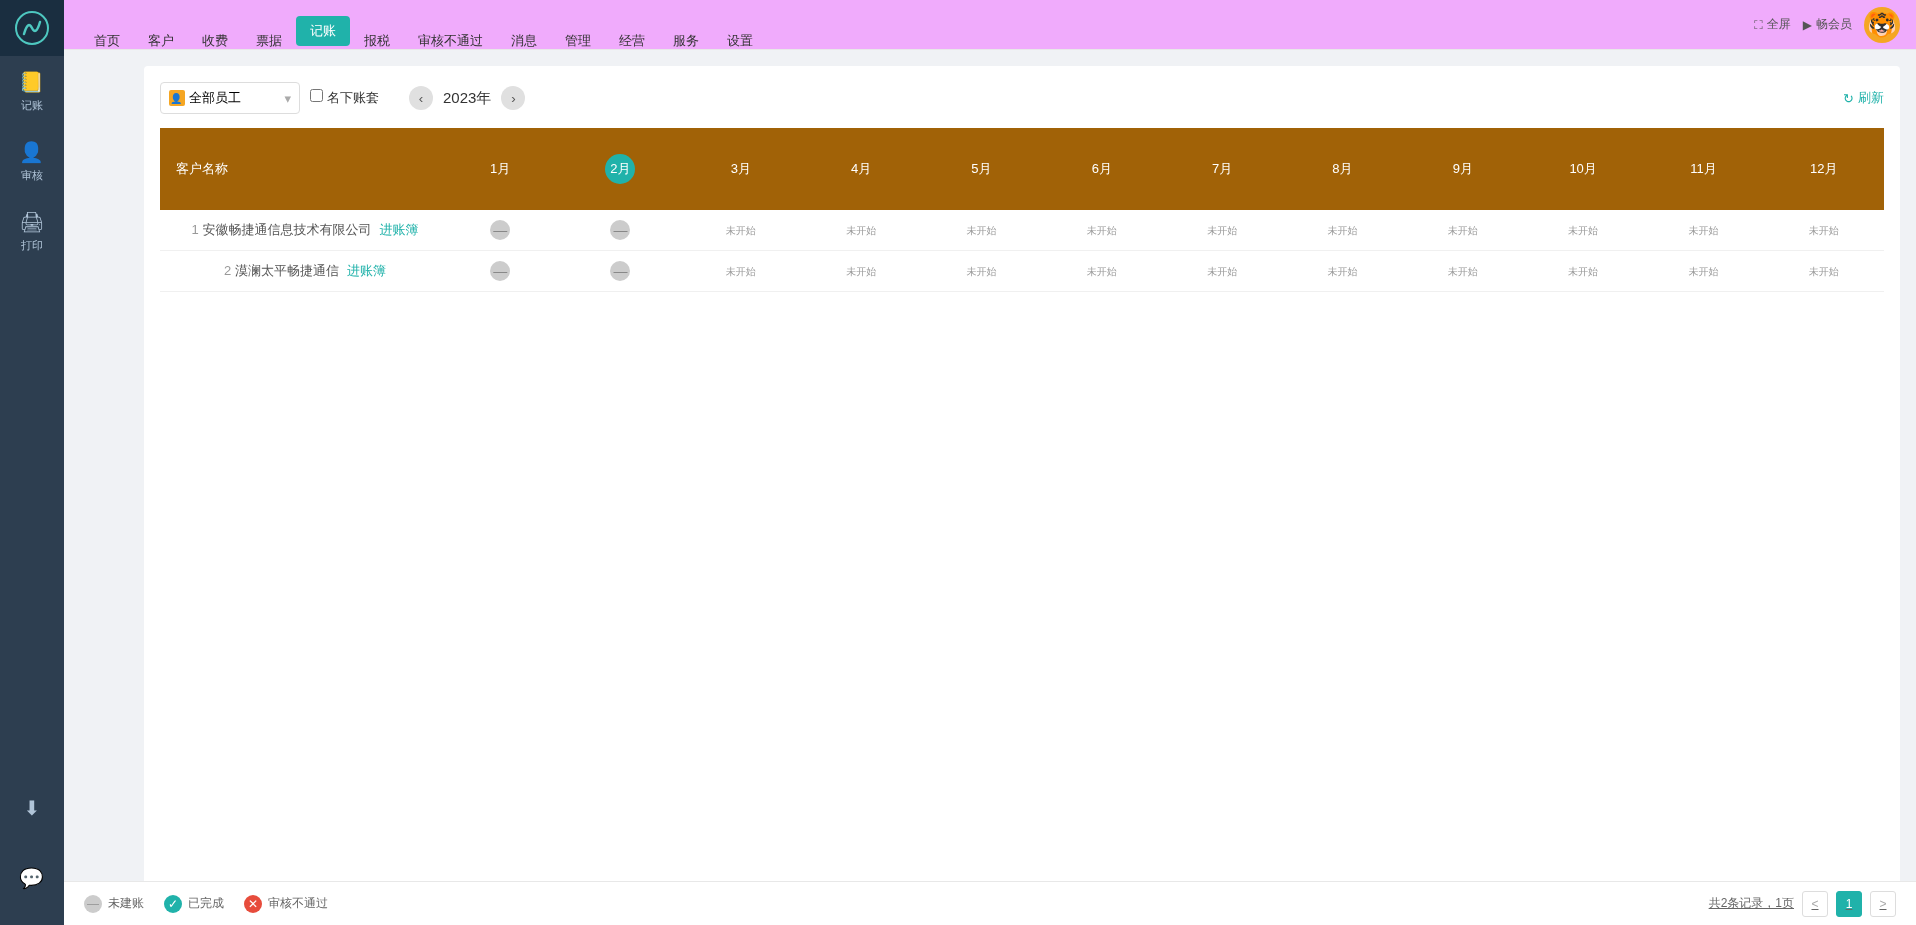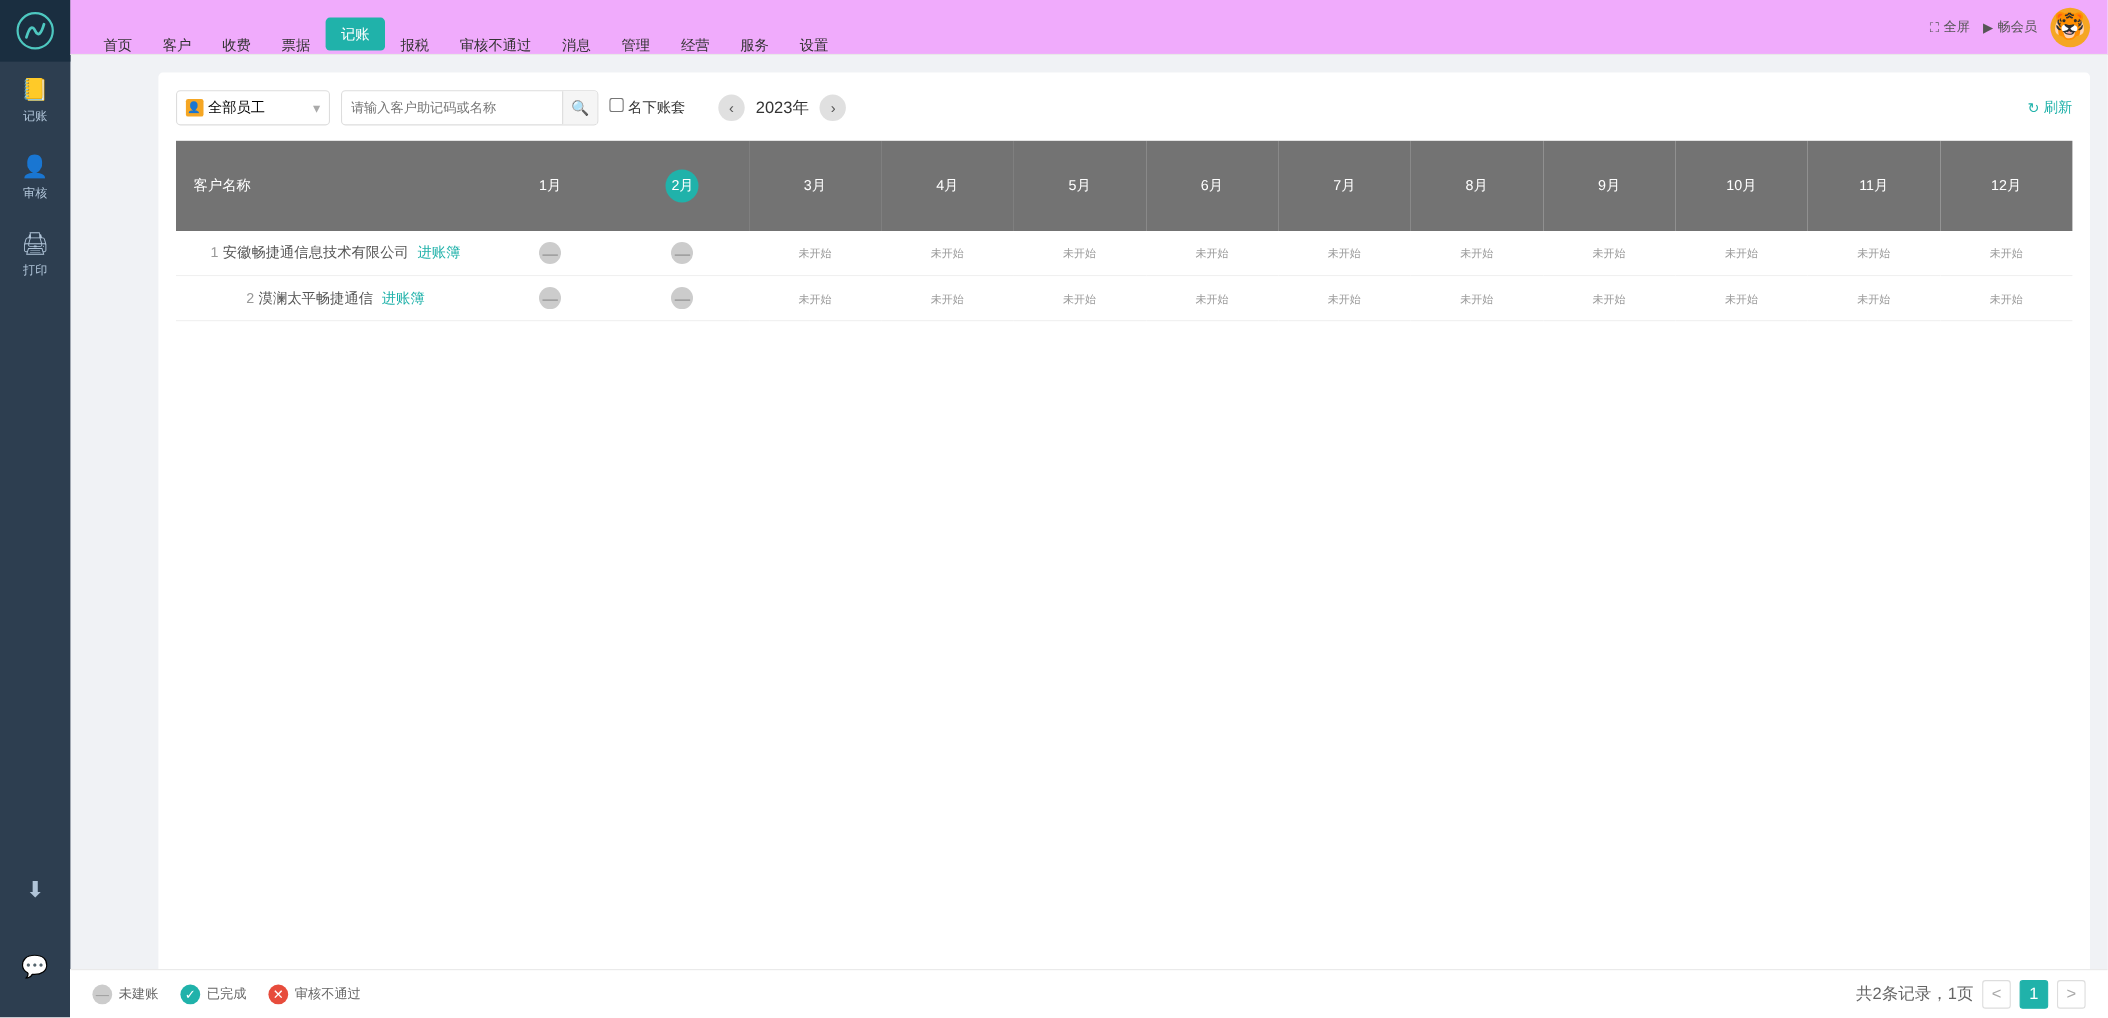--- a/index.html
+++ b/index.html
@@ -216,21 +216,21 @@
       font-size: 13px;
     }
 
     
     .data-table {
       width: 100%;
       border-collapse: collapse;
       table-layout: fixed;
     }
     .data-table thead tr {
-      background: #737373;
+      background: #a16207;
       color: #fff;
     }
     .data-table thead th {
       padding: 10px 6px;
       text-align: center;
       font-weight: normal;
       font-size: 13px;
     }
     .data-table thead th:first-child {
       text-align: left;
@@ -315,22 +315,23 @@
       justify-content: center;
     }
     .legend-dot.gray { background: #ccc; color: #999; }
     .legend-dot.teal { background: #20b2aa; }
     .legend-dot.red { background: #e74c3c; }
     .pagination {
       margin-left: auto;
       display: flex;
       align-items: center;
       gap: 8px;
-      font-size: 15px;
+      font-size: 12px;
       color: #666;
+      text-decoration: underline;
     }
     .page-btn {
       width: 26px;
       height: 26px;
       border: 1px solid #ddd;
       border-radius: 3px;
       display: flex;
       align-items: center;
       justify-content: center;
       cursor: pointer;
@@ -421,26 +422,20 @@
 <div class="main">
   <div class="content-card">
 
     <div class="toolbar">
       <div class="emp-select">
         <div class="emp-select-icon">👤</div>
         <span>全部员工</span>
         <span style="margin-left:auto;color:#aaa;">▾</span>
       </div>
 
-      <div class="search-input">
-        <input type="text" placeholder="请输入客户助记码或名称" style="">
-        <button class="search-btn">
-          <span>🔍</span>
-        </button>
-      </div>
 
       <label class="checkbox-label">
         <input type="checkbox" style="">
         <span>名下账套</span>
       </label>
 
       <div class="year-nav">
         <button class="year-nav-btn">‹</button>
         <span class="year-text">2023年</span>
         <button class="year-nav-btn">›</button>

